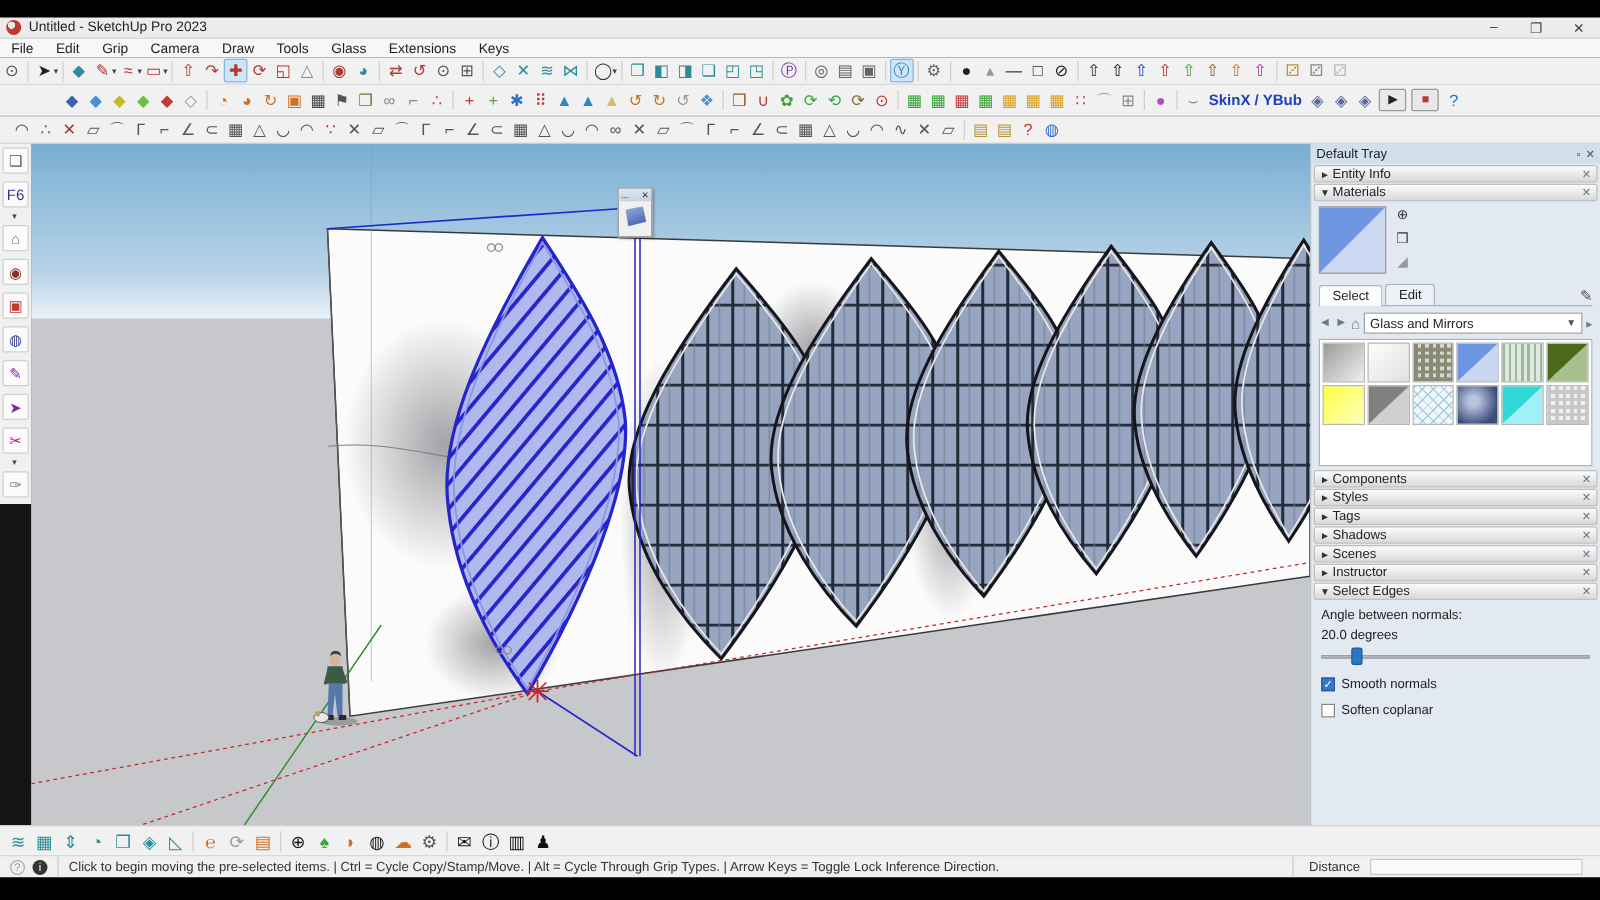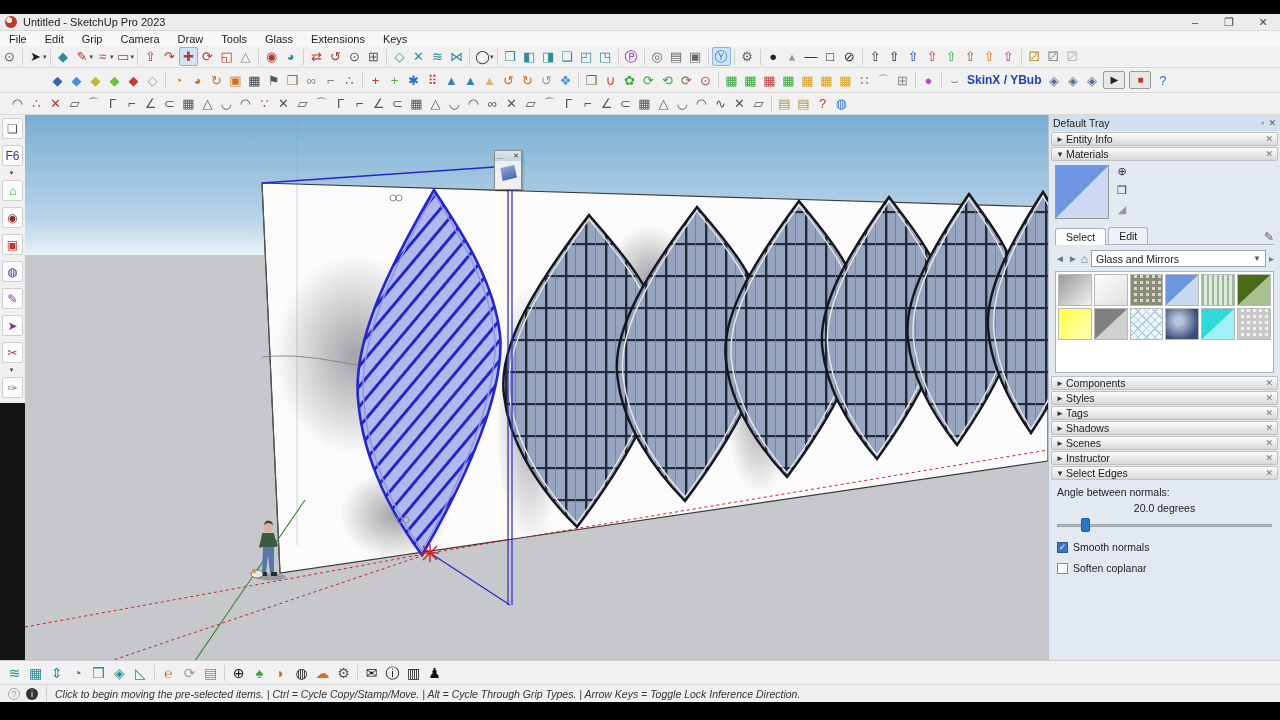--- a/index.html
+++ b/index.html
@@ -85,21 +85,21 @@
   #mat-nav { display:flex; align-items:center; gap:3px; margin-top:5px; }
   #mat-nav .navic { font-size:10px; color:#6a7a90; }
   #mat-collection { flex:1; height:17px; border:1px solid #9aa4ae; background:#fff;
     display:flex; align-items:center; font-size:10.5px; padding:0 4px; }
   #mat-collection .caret { margin-left:auto; font-size:8px; color:#555; }
   #swatch-box { margin-top:4px; background:#fff; border:1px solid #aab4be; height:102px;
     padding:2px; display:grid; grid-template-columns:repeat(6,1fr); grid-auto-rows:32px; gap:2px; }
   .swatch { border:1px solid #b8b8b8; }
 
   #soften-body { padding:6px 8px; font-size:10.5px; }
-  #soften-value { text-align:center; margin-top:4px; }
+  #soften-value { margin-top:4px; }
   #slider { position:relative; height:14px; margin-top:4px; }
   #slider .track { position:absolute; top:6px; left:0; right:0; height:3px;
     background:#b8bec6; border:1px solid #9aa0a8; }
   #slider .handle { position:absolute; top:0; left:11%; width:9px; height:14px;
     background:#2878c8; border:1px solid #1a5a9a; border-radius:2px; }
   .chk-row { display:flex; align-items:center; gap:5px; margin-top:9px; }
   .chk { width:11px; height:11px; border:1px solid #888; background:#fff; font-size:9px;
     color:#fff; display:flex; align-items:center; justify-content:center; }
   .chk.on { background:#3578c8; border-color:#2a5a9a; }
 
@@ -108,21 +108,21 @@
     background:#f1f1f1; border-top:1px solid #d0d0d0; display:flex; align-items:center; padding-left:4px; }
   #bottombar .tb-icon { width:21px; height:21px; font-size:14px; }
   #statusbar { position:absolute; top:684px; left:0; width:1280px; height:18px;
     background:#f0f0f0; border-top:1px solid #d8d8d8; display:flex; align-items:center;
     font-size:10.5px; color:#333; }
   #status-icons { display:flex; gap:6px; padding:0 8px; border-right:1px solid #ccc; height:100%; align-items:center;}
   .round-ic { width:12px; height:12px; border-radius:50%; display:flex; align-items:center;
     justify-content:center; font-size:9px; }
   #geo-ic { color:#999; border:1px solid #aaa; }
   #info-ic { background:#333; color:#fff; }
-  #status-hint { padding:0 8px; white-space:nowrap; overflow:hidden;font-style:italic; }
+  #status-hint { padding:0 8px; white-space:nowrap; overflow:hidden; }
   #measure { margin-left:auto; display:flex; align-items:center; gap:8px; padding-right:14px;
     border-left:1px solid #ccc; height:100%; padding-left:12px; }
   #measure-input { width:170px; height:13px; border:1px solid #c8c8c8; background:#fafafa; }
 </style>
 </head>
 <body>
 
 <div id="lb-top" class="letterbox"></div>
 
 <div id="titlebar">
@@ -650,15 +650,19 @@
     <span class="tb-icon" title="shop-cart" style="color: rgb(17, 17, 17);">▥</span>
     <span class="tb-icon" title="account-person" style="color: rgb(17, 17, 17);">♟</span>
   </div>
 
 <div id="statusbar">
   <div id="status-icons">
     <span class="round-ic" id="geo-ic">?</span>
     <span class="round-ic" id="info-ic">i</span>
   </div>
   <span id="status-hint">Click to begin moving the pre-selected items. | Ctrl = Cycle Copy/Stamp/Move. | Alt = Cycle Through Grip Types. | Arrow Keys = Toggle Lock Inference Direction.</span>
+  <div id="measure">
+    <span>Distance</span>
+    <input id="measure-input" value="" style="">
+  </div>
 </div>
 
 <div id="lb-bot" class="letterbox"></div>
 
 </body></html>

